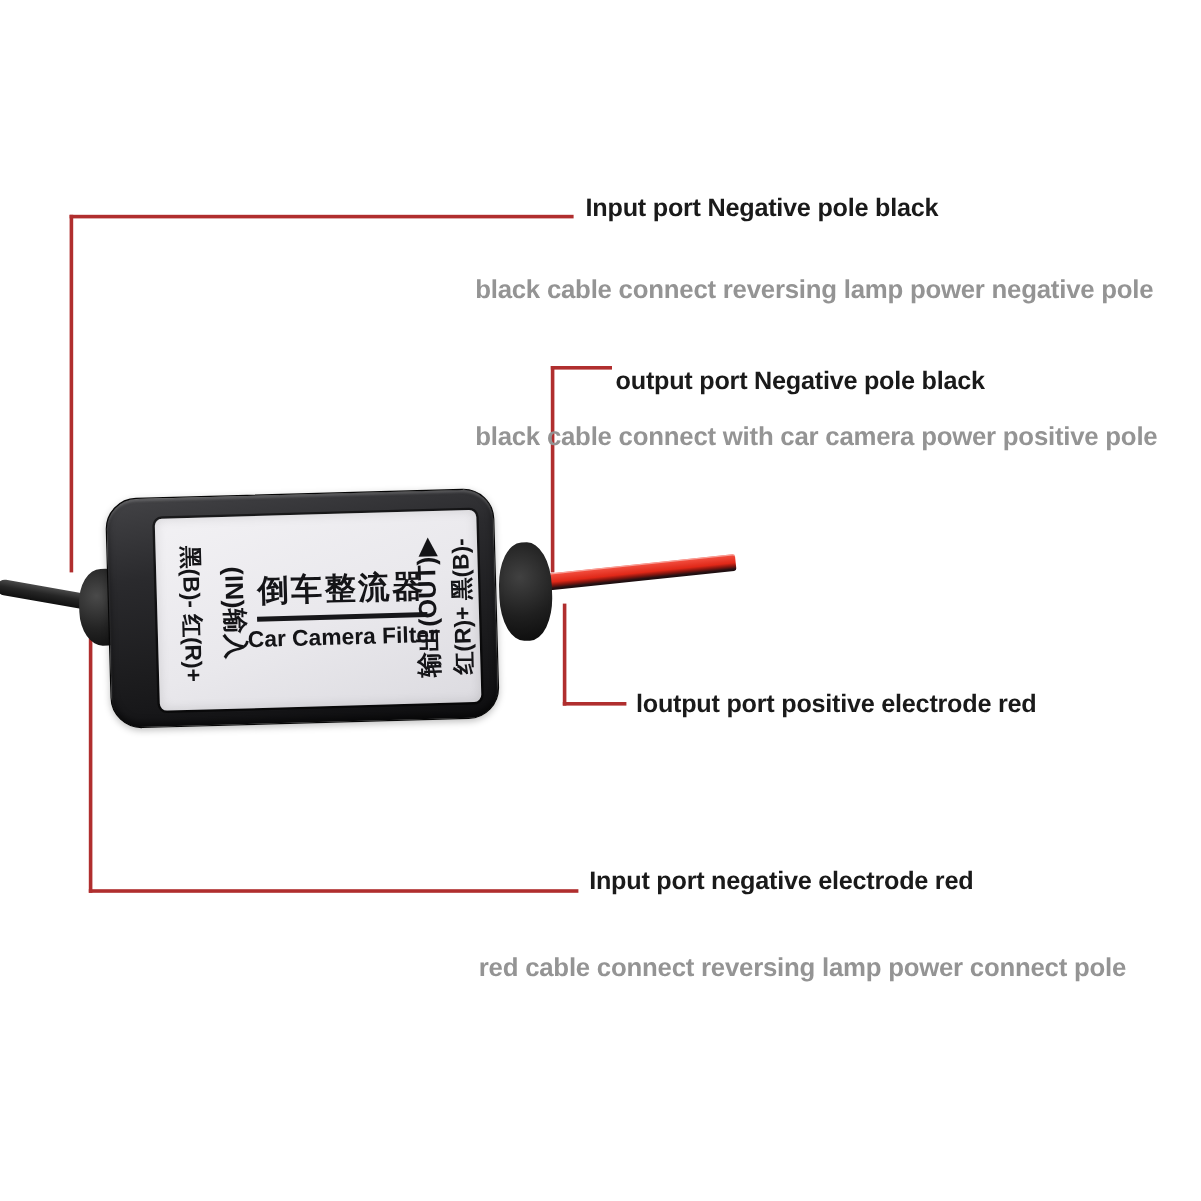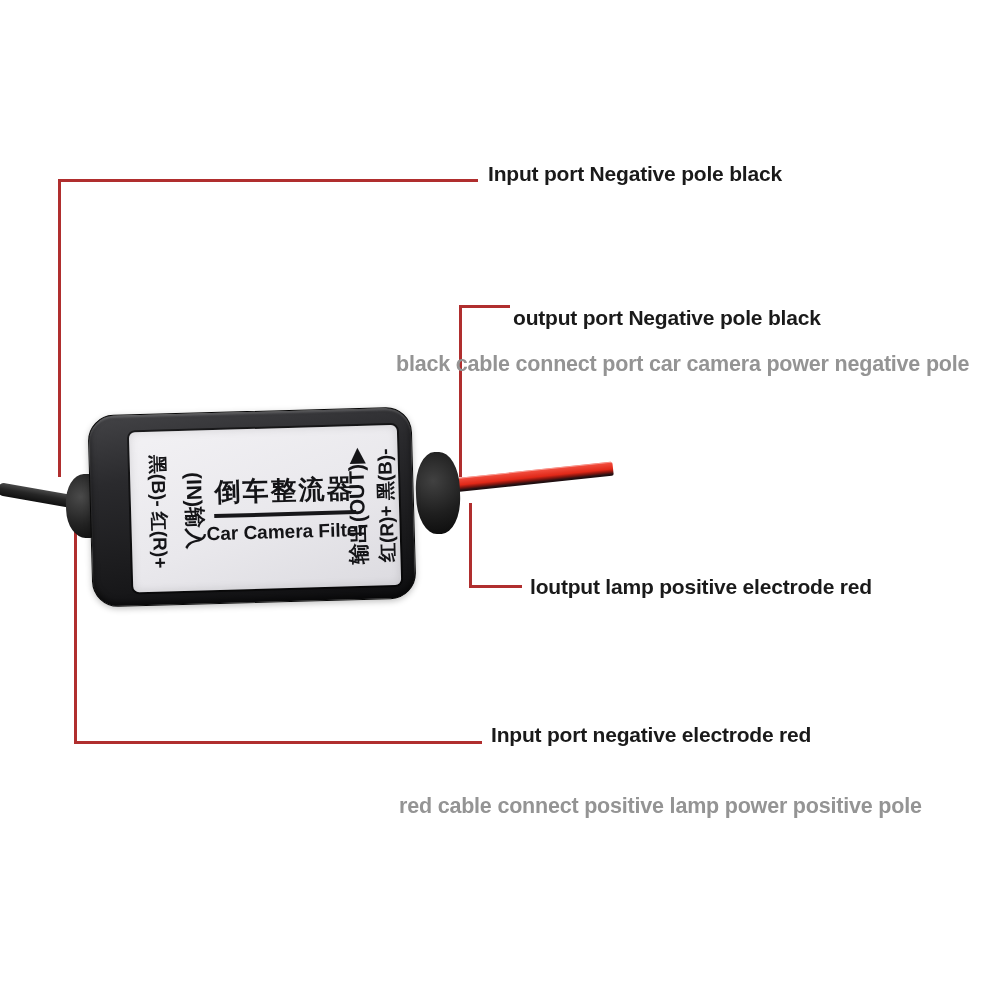--- a/index.html
+++ b/index.html
@@ -99,25 +99,26 @@
   <div class="cline lineA-h"></div>
   <div class="cline lineA-v"></div>
   <div class="cline lineB-h"></div>
   <div class="cline lineB-v"></div>
   <div class="cline lineC-v"></div>
   <div class="cline lineC-h"></div>
   <div class="cline lineD-v"></div>
   <div class="cline lineD-h"></div>
 
   <div class="headline t1">Input port Negative pole black</div>
+  <div class="desc t2">black cable connect reversing lamp power negative pole</div>
   <div class="headline t3">output port Negative pole black</div>
-  <div class="desc t4">black cable connect port car camera power negative pole</div>
-  <div class="headline t5">loutput lamp positive electrode red</div>
+  <div class="desc t4">black cable connect with car camera power positive pole</div>
+  <div class="headline t5">loutput port positive electrode red</div>
   <div class="headline t7">Input port negative electrode red</div>
-  <div class="desc t8">red cable connect positive lamp power positive pole</div>
+  <div class="desc t8">red cable connect reversing lamp power connect pole</div>
 
   <div class="wire-black"></div>
   <div class="wire-red"></div>
 
   <div class="conn conn-left"></div>
   <div class="conn conn-right"></div>
 
   <div class="device-box">
     <div class="device-label">
       <span class="vtext cw vcol1">黑(B)- 红(R)+</span>

